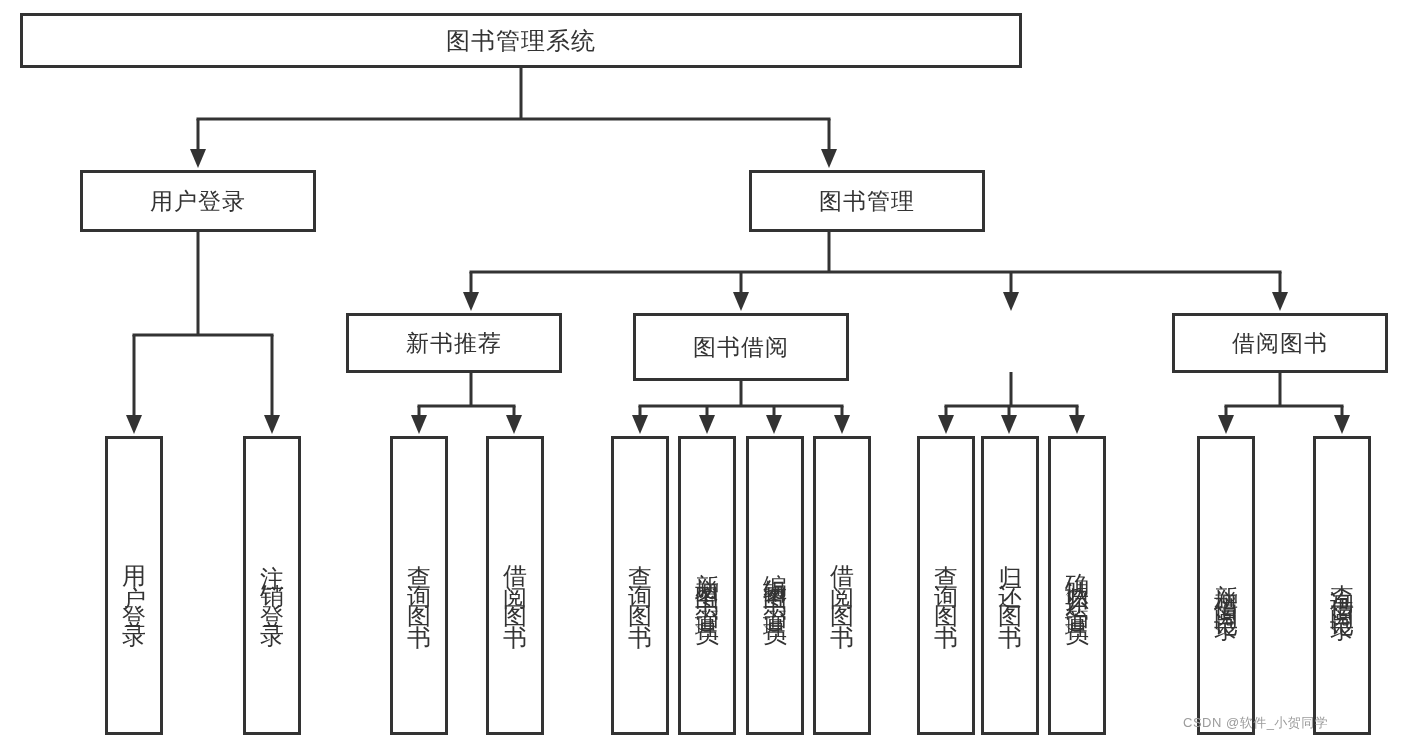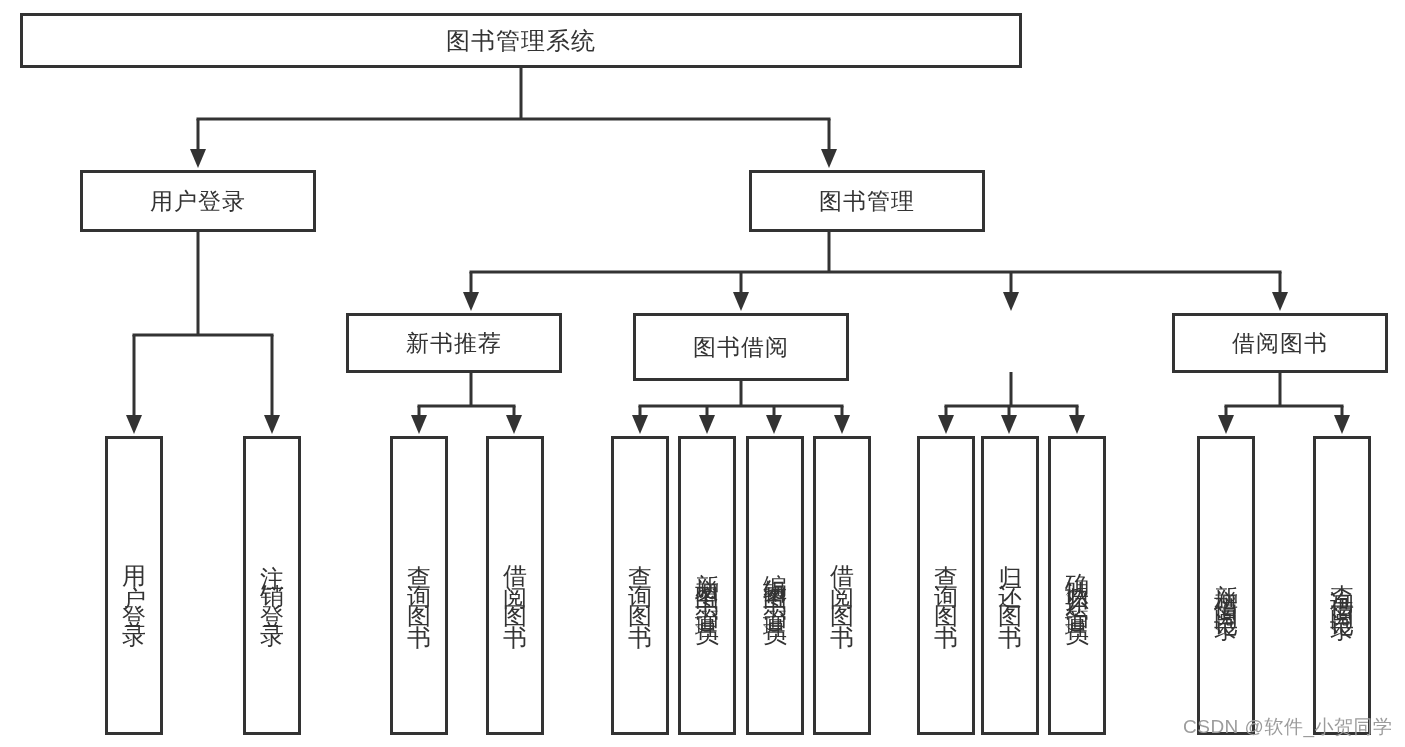--- a/index.html
+++ b/index.html
@@ -15,21 +15,21 @@
   .box.h span{font-size:23px;letter-spacing:1px;white-space:nowrap;}
   .box.root span{font-size:24px;}
   .box.v span{
     writing-mode:vertical-rl;text-orientation:mixed;font-size:24px;line-height:1;
     white-space:nowrap;
   }
   .gap-lg span{letter-spacing:20px;}
   .gap-sm span{letter-spacing:7px;}
   .watermark{
     position:absolute;left:1183px;top:714px;z-index:6;
-    font-size:19px;color:#9c9c9c;white-space:nowrap;letter-spacing:0.5px;
+    font-size:13px;color:#9c9c9c;white-space:nowrap;letter-spacing:0.5px;
   }
 </style>
 </head>
 <body>
 
 <div class="stage">
 
   <svg class="wires" width="1405" height="747" viewBox="0 0 1405 747" xmlns="http://www.w3.org/2000/svg">
     <g stroke="#333333" stroke-width="3" fill="none">
 

